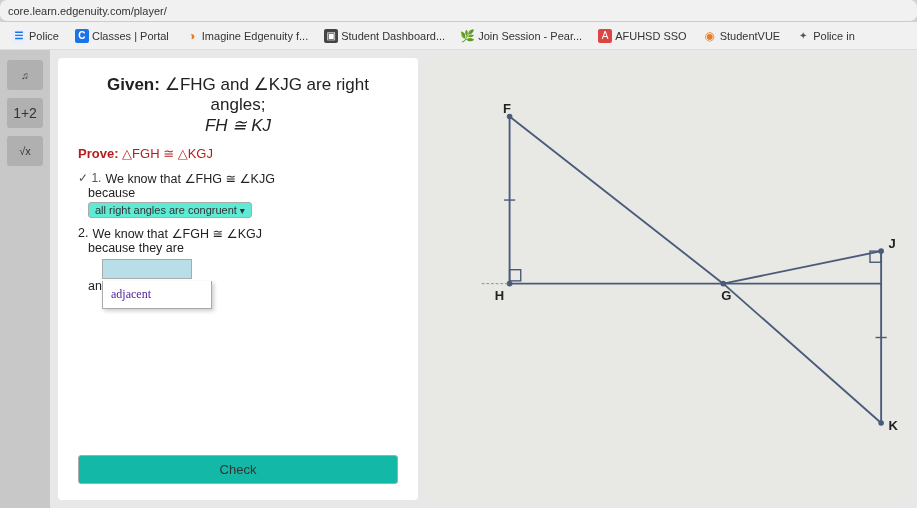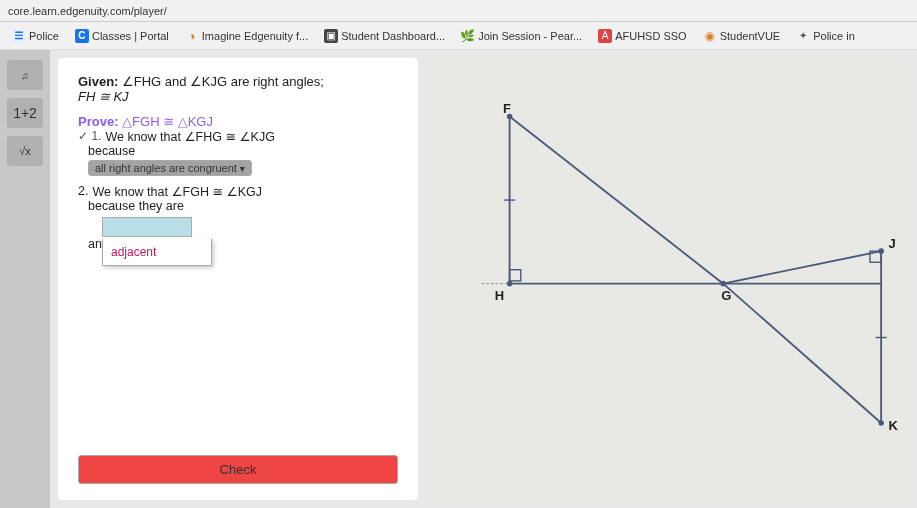--- a/index.html
+++ b/index.html
@@ -15,20 +15,21 @@
     
     .address-bar {
       background: #f1f1f1;
       height: 22px;
       display: flex;
       align-items: center;
       padding: 0 8px;
       border-bottom: 1px solid #ccc;
       font-size: 11px;
       color: #333;
+      border-radius: 7px;
     }
 
     
     .bookmarks-bar {
       background: #f1f1f1;
       height: 28px;
       display: flex;
       align-items: center;
       padding: 0 6px;
       gap: 4px;
@@ -100,31 +101,33 @@
       margin: 8px;
       border-radius: 4px;
       padding: 16px 20px;
       position: relative;
       display: flex;
       flex-direction: column;
       max-width: 360px;
     }
 
     .given-text {
-      font-size: 13px;
+      font-size: 17px;
       color: #222;
       margin-bottom: 10px;
+      text-align: center;
     }
     .given-text .math-line {
       font-style: italic;
     }
 
     .prove-text {
       font-size: 13px;
-      color: #8b5cf6;
+      color: #b91c1c;
+      margin-bottom: 10px;
     }
 
     .step-list {
       font-size: 12.5px;
       color: #222;
     }
     .step-item {
       margin-bottom: 8px;
     }
     .step-header {
@@ -138,21 +141,21 @@
     }
     .step-body {
       margin-left: 10px;
     }
     .step-reason {
       display: inline-block;
       border: 1px solid #aaa;
       border-radius: 3px;
       padding: 1px 6px;
       font-size: 11px;
-      background: #a3a3a3;
+      background: #5eead4;
       margin-top: 2px;
       color: #333;
     }
     .step-reason::after {
       content: " ▾";
       font-size: 10px;
     }
 
     
     .dropdown-container {
@@ -175,27 +178,28 @@
       border: 1px solid #aaa;
       border-top: none;
       width: 110px;
       z-index: 10;
       box-shadow: 2px 2px 4px rgba(0,0,0,0.2);
     }
     .dropdown-option {
       padding: 6px 8px;
       font-size: 12px;
       cursor: pointer;
-      color: #be185d;
+      color: #4c1d95;
+      font-family: Liberation Serif, serif;
     }
 
     .check-button {
       margin-top: auto;
       padding: 6px 0;
-      background: #ef4444;
+      background: #14b8a6;
       border: 1px solid #aaa;
       border-radius: 3px;
       font-size: 13px;
       cursor: pointer;
       width: 100%;
       text-align: center;
       color: #333;
     }
 
     

